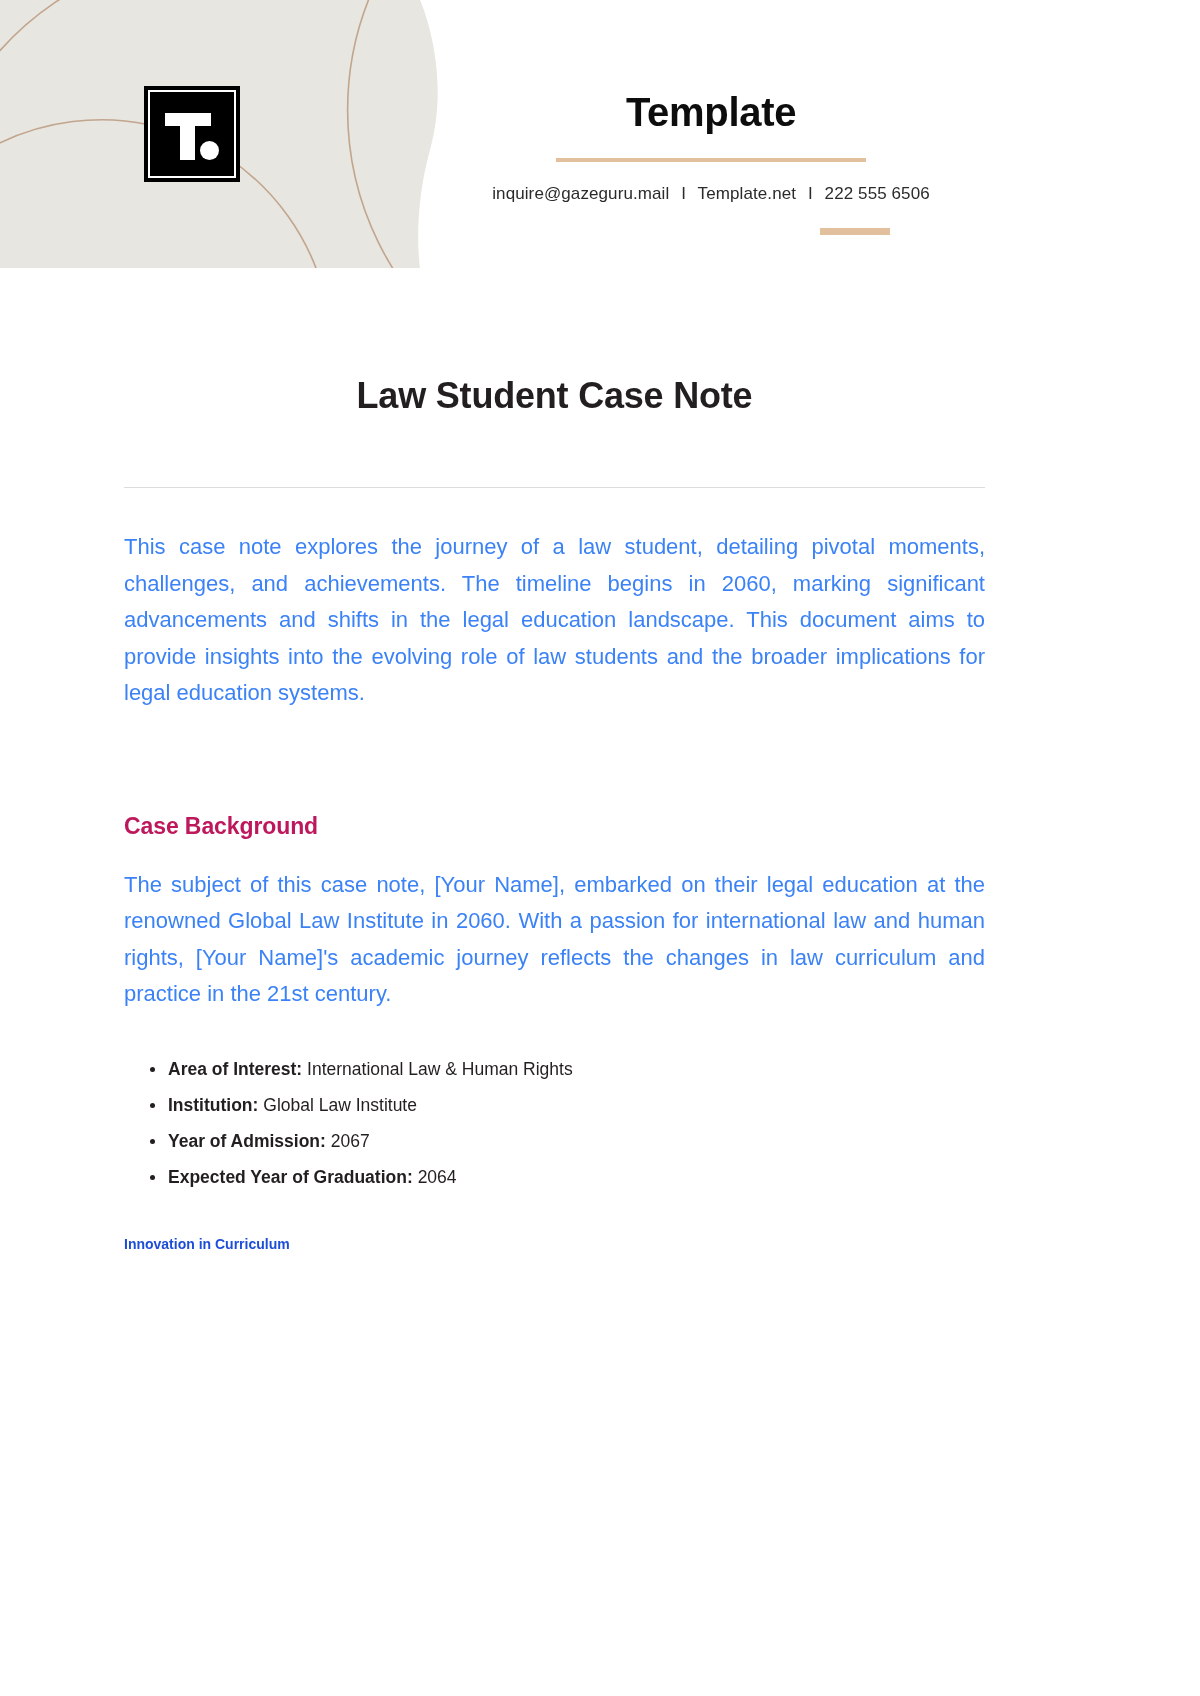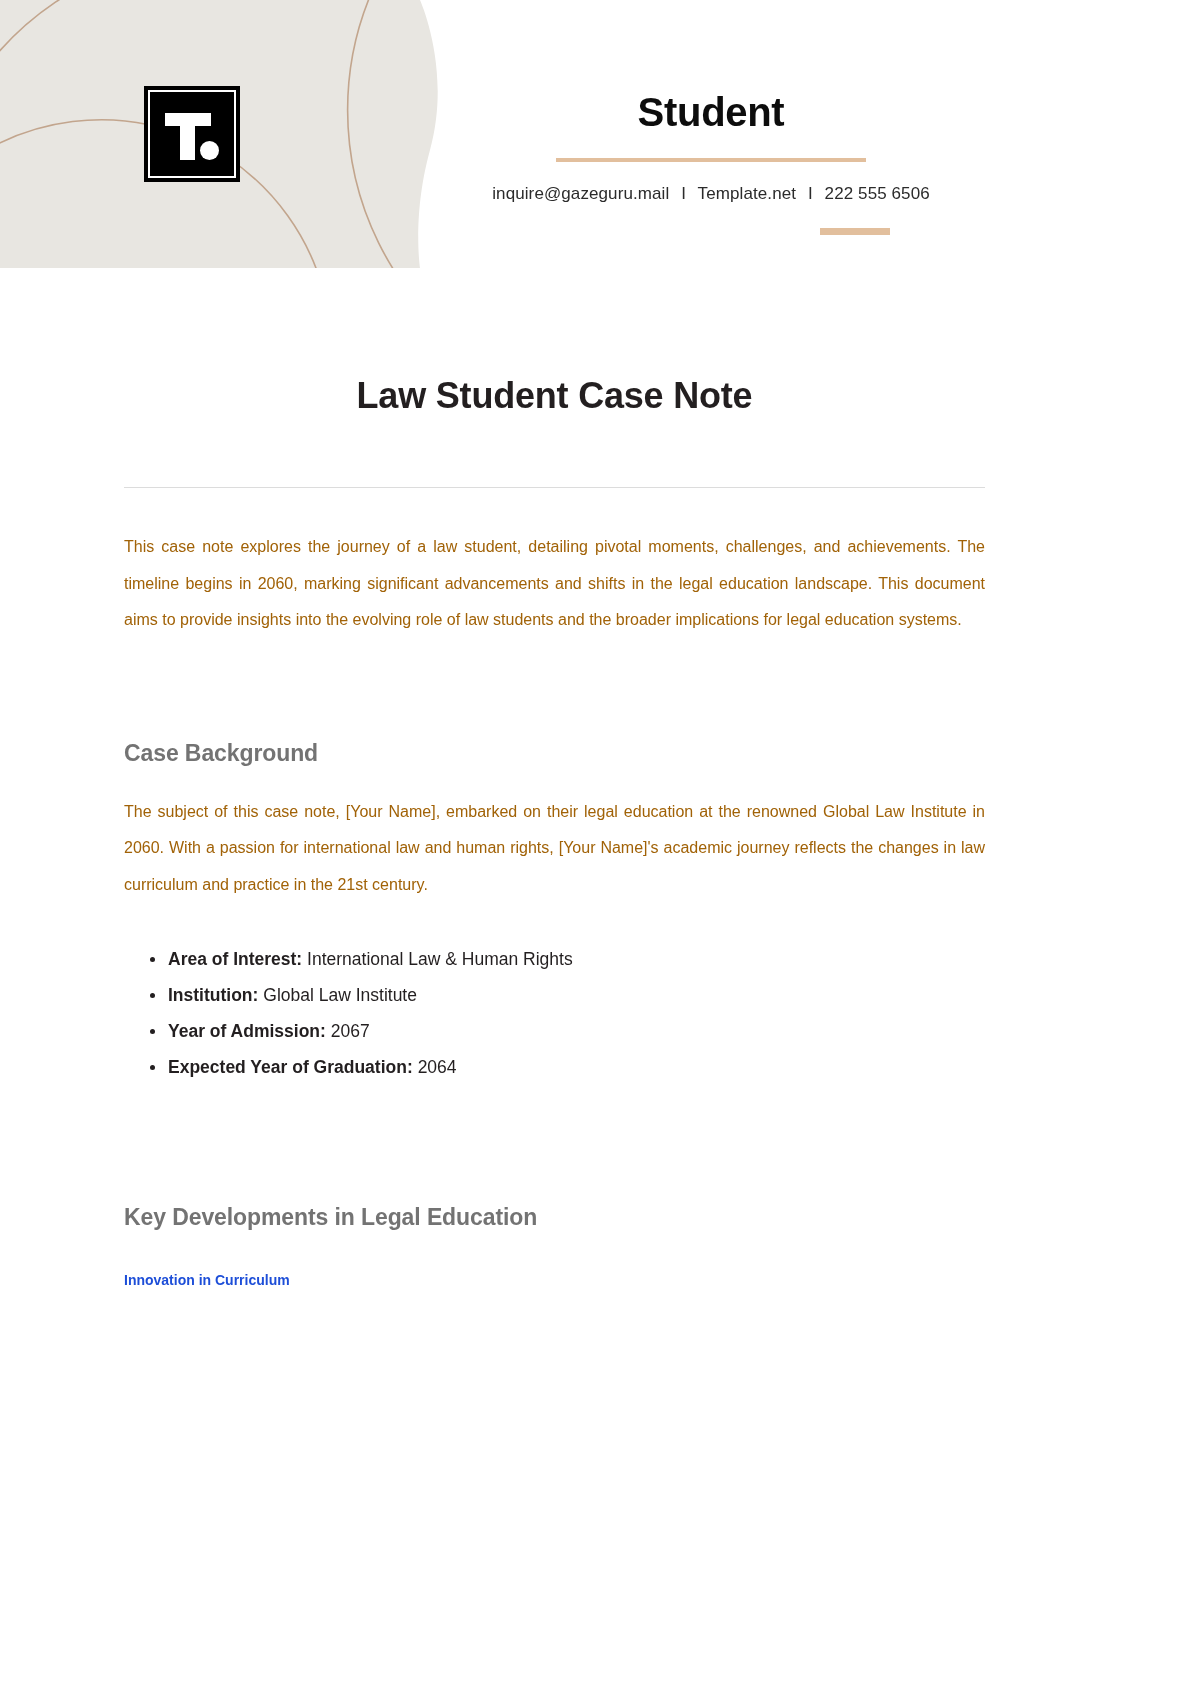--- a/index.html
+++ b/index.html
@@ -141,36 +141,36 @@
   }
 
   .title-rule {
     width: 100%;
     height: 1px;
     background: #dcdcdc;
     margin-top: 70px;
   }
 
   .body-text {
-    font-size: 16px;
+    font-size: 22px;
     line-height: 36.5px;
-    color: #a16207;
+    color: #3b82f6;
     text-align: justify;
     text-justify: inter-word;
     margin: 0;
   }
 
   .intro {
     margin-top: 41px;
   }
 
   .section-heading {
     font-size: 23px;
     font-weight: bold;
-    color: #737373;
+    color: #be185d;
     margin: 0;
     letter-spacing: -0.1px;
   }
   .sec-case-bg { margin-top: 101px; }
   .sec-key-dev { margin-top: 119px; }
 
   .sub-heading {
     font-size: 14px;
     font-weight: bold;
     color: #1d4ed8;
@@ -230,21 +230,21 @@
 
   <div class="logo-box">
     <div class="logo-inner">
       <span class="logo-t"></span>
       <span class="logo-t-stem"></span>
       <span class="logo-dot"></span>
     </div>
   </div>
 
   <div class="brand-block">
-    <div class="brand-name">Student</div>
+    <div class="brand-name">Template</div>
     <div class="brand-rule"></div>
     <div class="brand-contact">
       <span>inquire@gazeguru.mail</span>
       <span class="sep">I</span>
       <span>Template.net</span>
       <span class="sep">I</span>
       <span>222 555 6506</span>
     </div>
   </div>
 
@@ -276,17 +276,16 @@
     <li>
       <span class="fact-label">Year of Admission:</span>
       <span>2067</span>
     </li>
     <li>
       <span class="fact-label">Expected Year of Graduation:</span>
       <span>2064</span>
     </li>
   </ul>
 
-  <h2 class="section-heading sec-key-dev">Key Developments in Legal Education</h2>
 
   <h3 class="sub-heading sub-innovation">Innovation in Curriculum</h3>
 
 </div>
 
 </body></html>

